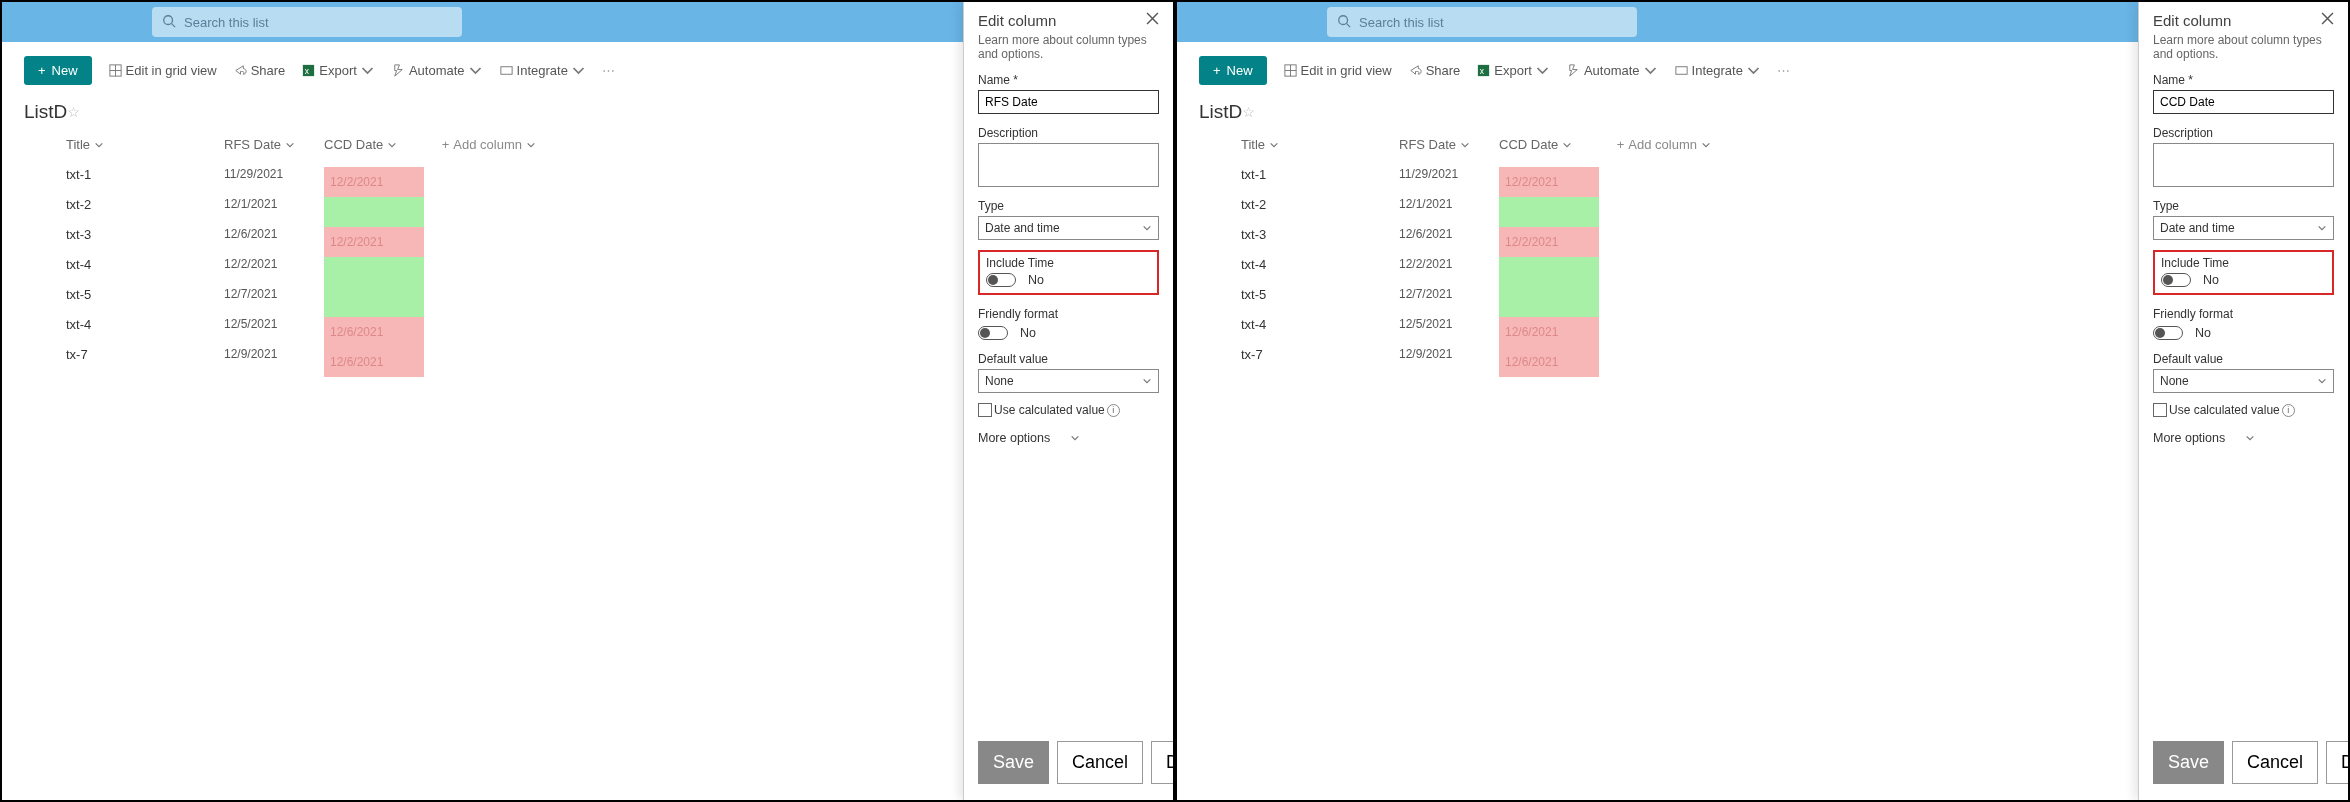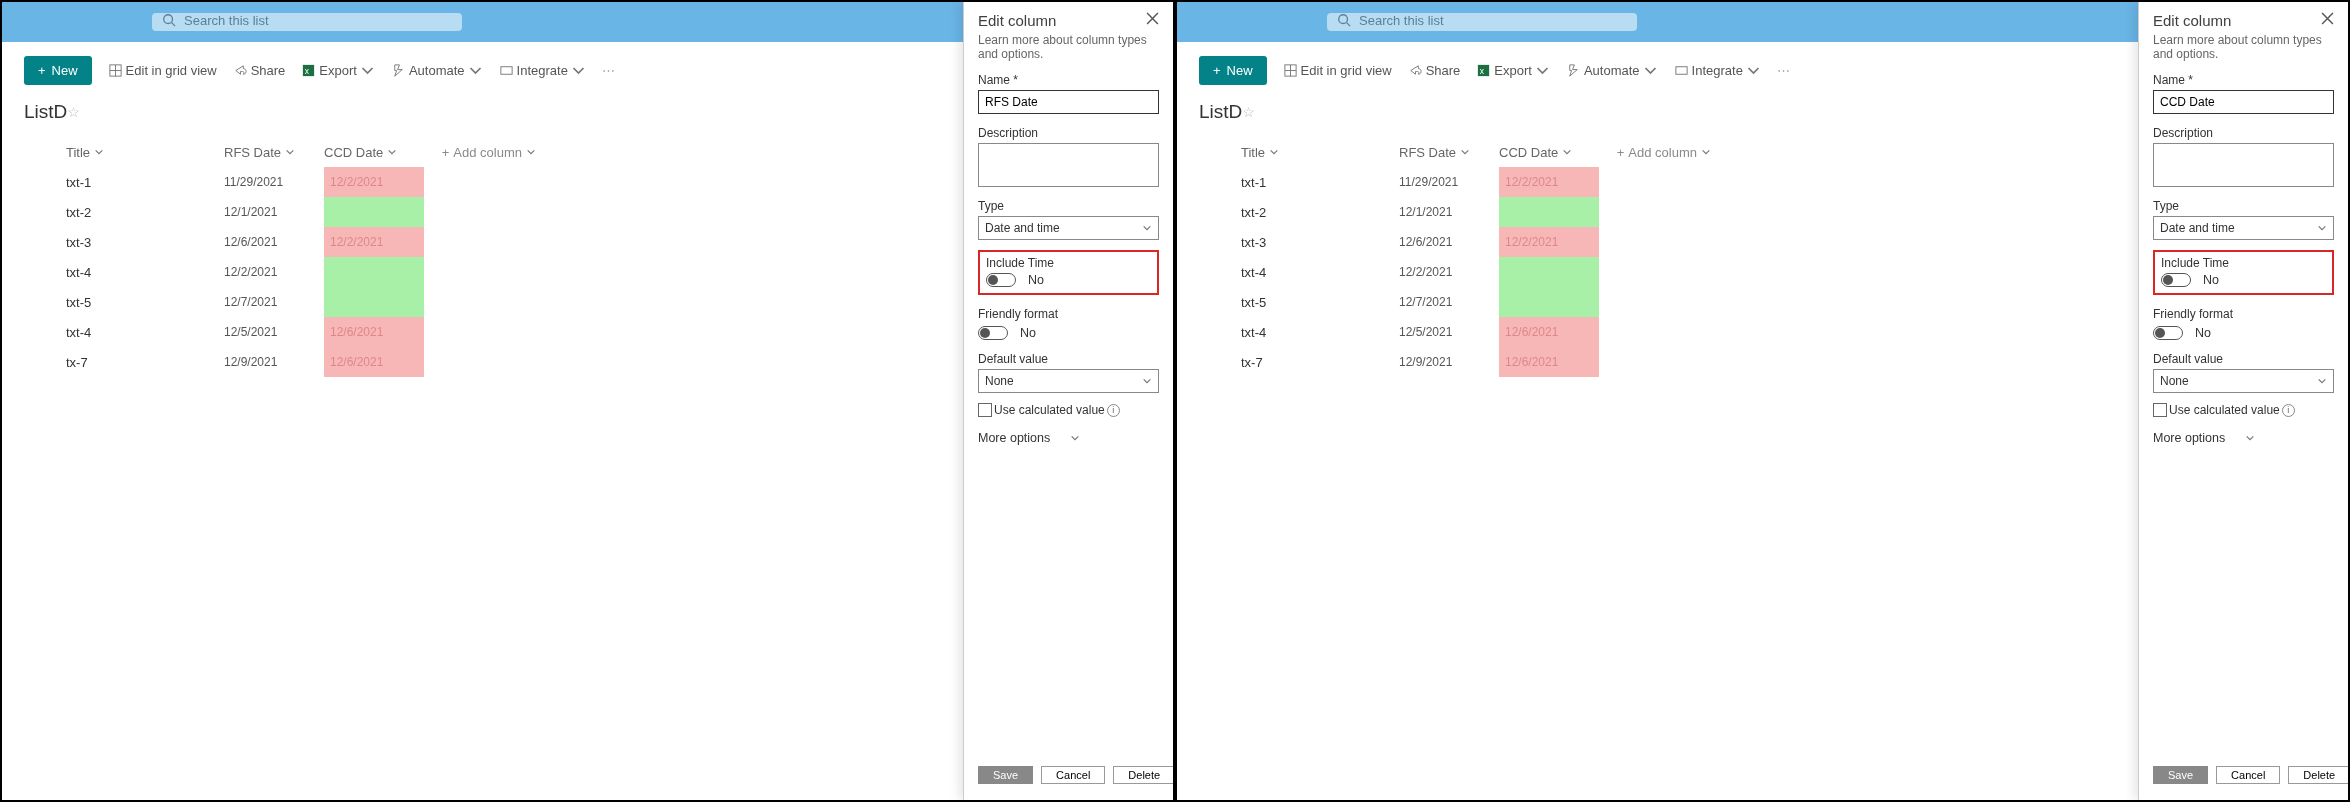--- a/index.html
+++ b/index.html
@@ -9,22 +9,22 @@
     width: 1175px; height: 802px; border: 2px solid #000; position: relative;
     display: flex; flex-direction: column; overflow: hidden;
   }
 
   
   .topbar {
     height: 40px; background: #69b5e6; display: flex; align-items: center;
     padding-left: 150px;
   }
   .search-box {
-    background: #b8dcf2; height: 18px; width: 310px; border-radius: 4px;
-    display: flex; align-items: flex-start; padding: 0 10px; color: #5a7f99; font-size: 13px;
+    background: #b8dcf2; height: 30px; width: 310px; border-radius: 4px;
+    display: flex; align-items: center; padding: 0 10px; color: #5a7f99; font-size: 13px;
   }
   .search-box svg { width: 14px; height: 14px; margin-right: 8px; fill: none; stroke: #5a7f99; stroke-width: 1.5; }
 
   
   .cmdbar {
     display: flex; align-items: center; gap: 16px; padding: 14px 22px 10px 22px;
     color: #555; font-size: 13px;
   }
   .btn-new {
     background: #038387; color: #fff; border: none; padding: 7px 14px;
@@ -35,21 +35,21 @@
   .cmd svg { width: 15px; height: 15px; }
   .chev { width: 10px; height: 10px; }
 
   
   .list-title-row { padding: 6px 22px 14px 22px; display: flex; align-items: center; }
   .list-title { font-size: 19px; color: #333; }
   .star { color: #bbb; font-size: 14px; }
 
   
   .table { width: 550px; margin-left: 22px; font-size: 13px; color: #333; }
-  .thead, .trow { display: flex; align-items: center; height: 30px; }
+  .thead, .trow { display: flex; align-items: flex-start; height: 30px; }
   .thead { color: #666; border-bottom: 0; }
   .col-title  { width: 200px; padding-left: 42px; display:flex; align-items:center; gap:4px;}
   .col-rfs    { width: 100px; display:flex; align-items:center; gap:4px;}
   .col-ccd    { width: 100px; display:flex; align-items:center; gap:4px;}
   .col-add    { width: 120px; color:#8a8a8a; display:flex; align-items:center; gap:4px; justify-content:flex-end; padding-right:8px;}
   .cell-title { width: 200px; padding-left: 42px; }
   .cell-rfs   { width: 100px; color:#555; font-size:12px;}
   .cell-ccd   { width: 100px; font-size:12px; color:#d88; padding-left:6px; display:flex; align-items:center; height:100%;}
   .bg-r { background:#f8b7b7; }
   .bg-g { background:#a8f0a8; }
@@ -74,21 +74,21 @@
   .include-box .ep-label { margin-top: 0; }
   .toggle-row { display:flex; align-items:center; gap:12px; margin-top:2px; }
   .toggle { width:30px; height:14px; border:1px solid #555; border-radius:8px; position:relative; background:#fff;}
   .toggle::after { content:""; position:absolute; left:1px; top:1px; width:10px; height:10px; background:#555; border-radius:50%;}
   .chk-row { display:flex; align-items:center; gap:2px; margin-top:10px; font-size:12px;}
   .chk { width:14px;height:14px;border:1px solid #666; }
   .info { width:13px;height:13px;border:1px solid #888;border-radius:50%;display:inline-flex;align-items:center;justify-content:center;font-size:9px;color:#666;}
   .more-opts { margin-top:14px; display:flex; align-items:center; gap:20px; font-size:12.5px; cursor:pointer;}
 
   .ep-footer { margin-top:auto; padding:12px 0 16px 0; display:flex; gap:8px;}
-  .btn { padding:2px 14px; font-size:11px; border:1px solid #999; background:#fff; cursor:pointer;}
+  .btn { padding:10px 14px; font-size:18px; border:1px solid #999; background:#fff; cursor:pointer;}
   .btn.primary { background:#888; color:#fff; border-color:#888;}
 
   .plus-ic {font-size:13px;}
 </style>
 </head>
 <body>
 
 <div class="outer" id="root">
   <div class="panel-wrap">
     <div class="topbar">

